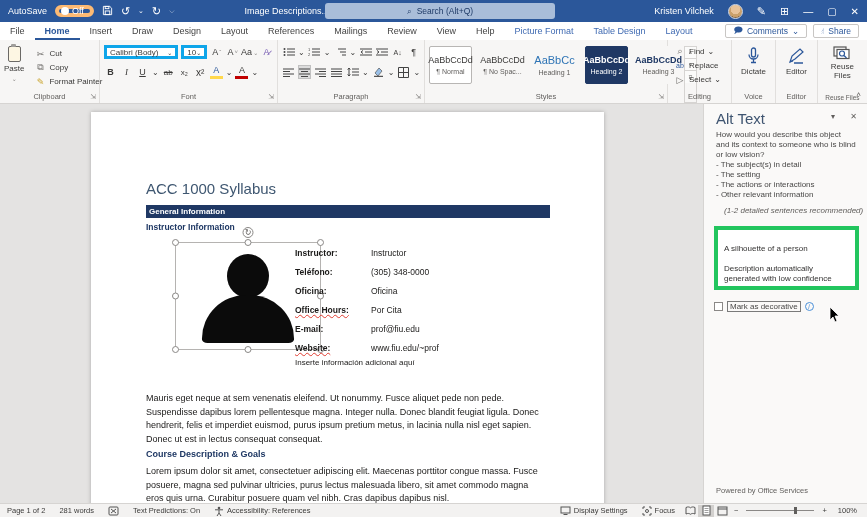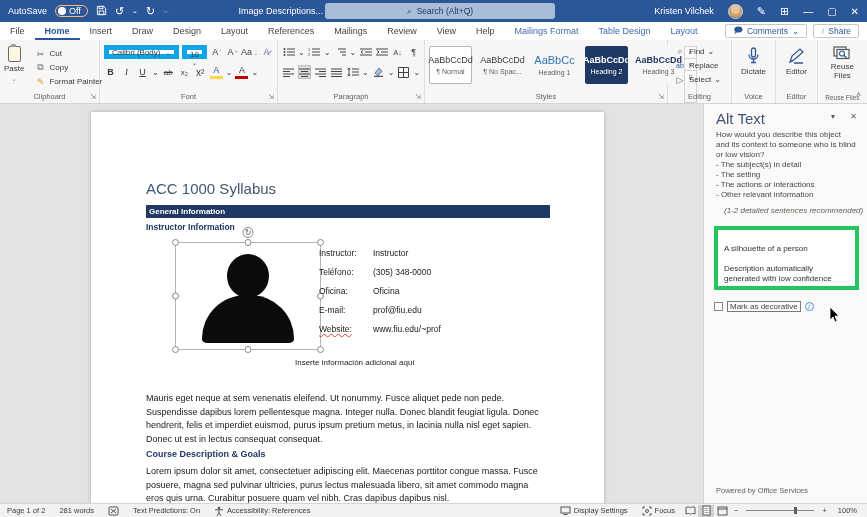--- a/index.html
+++ b/index.html
@@ -4,21 +4,21 @@
 <style>
   * { margin:0; padding:0; box-sizing:border-box; }
   html,body { width:867px; height:517px; overflow:hidden;
     font-family:"Liberation Sans","DejaVu Sans",sans-serif; }
   .app { position:relative; width:867px; height:517px; background:#e4e3e2; }
 
   
   .titlebar { position:absolute; top:0; left:0; right:0; height:22px; background:#2b579a;
     display:flex; align-items:center; color:#fff; font-size:9px; }
   .tb-left { display:flex; align-items:center; gap:8px; padding-left:8px; }
-  .toggle { display:flex; align-items:center; gap:3px; border:1px solid #fdba74; border-radius:8px;
+  .toggle { display:flex; align-items:center; gap:3px; border:4px solid #fdba74; border-radius:8px;
     padding:1px 6px 1px 2px; height:12px; }
   .knob { width:8px; height:8px; border-radius:50%; background:#fff; }
   .tb-ic { font-size:11px; line-height:1; cursor:default; }
   .tb-caret { font-size:7px; }
   .doc-title { margin-left:70px; display:flex; align-items:center; gap:20px; }
   .searchbox { position:absolute; left:325px; top:3px; width:230px; height:16px; background:#a9bdd9;
     border-radius:3px; color:#1e3a66; display:flex; align-items:center; justify-content:center; gap:5px; font-size:8.5px; }
   .tb-right { position:absolute; right:0; top:0; height:22px; display:flex; align-items:center; gap:14px; padding-right:8px; }
   .avatar { width:15px; height:15px; border-radius:50%;
     background:radial-gradient(circle at 50% 35%, #e8c39a 0 45%, #caa06a 46% 70%, #8a6a48 71%); border:1px solid #cfd9ea; }
@@ -40,21 +40,21 @@
   .group { position:relative; border-right:1px solid #e1dfdd; height:100%; padding-top:3px; }
   .glabel { position:absolute; bottom:2px; left:0; right:0; text-align:center; font-size:7.5px; color:#605e5c; }
   .launcher { position:absolute; bottom:2px; right:3px; font-size:7px; color:#8a8886; }
   .bigbtn { display:flex; flex-direction:column; align-items:center; justify-content:flex-start; gap:2px;
     padding:3px 4px; font-size:8px; }
   .ic-paste { width:13px; height:16px; border:1.5px solid #6b6966; border-radius:2px; background:#fdf6e3; position:relative; }
   .ic-paste:before { content:""; position:absolute; top:-3px; left:2.5px; width:5px; height:3px; background:#a09e9b; border-radius:1px; }
   .mini { display:flex; align-items:center; gap:3px; height:13px; white-space:nowrap; font-size:8px; }
   .mico { width:12px; text-align:center; font-size:9px; color:#6b6966; }
   .fontrow { display:flex; align-items:center; gap:3px; padding:2px 4px; }
-  .combo { border:5px solid #0ea5e9; background:#fff; height:14px; display:flex; align-items:center;
+  .combo { border:3px solid #0ea5e9; background:#fff; height:14px; display:flex; align-items:center;
     justify-content:space-between; padding:0 3px; font-size:8px; }
   .fbtn { min-width:13px; height:14px; display:flex; align-items:center; justify-content:center;
     font-size:9px; color:#3b3a39; }
   .fbtn .ud { font-size:6px; color:#8a8886; margin-left:1px; }
   .hl { border-bottom:3px solid #ffd84d; line-height:1; }
   .fc { border-bottom:3px solid #c00000; line-height:1; }
   .sel { background:#dcdcdc; border:1px solid #c0c0c0; }
   svg.li { display:block; }
 
   
@@ -89,21 +89,21 @@
   .img-sel { position:absolute; left:84px; top:130px; width:146px; height:108px; border:1px solid #b5b3b1; background:#fff; }
   .sil-head { position:absolute; left:50%; top:10%; transform:translateX(-50%); width:42px; height:44px; border-radius:50%; background:#0b0b0b; }
   .sil-body { position:absolute; left:50%; bottom:6%; transform:translateX(-50%); width:92px; height:48px; background:#0b0b0b;
     border-radius:48% 48% 6% 6% / 90% 90% 8% 8%; }
   .handle { position:absolute; width:7px; height:7px; border-radius:50%; background:#fff; border:1px solid #8a8886; }
   .rotate { position:absolute; left:50%; top:-16px; transform:translateX(-50%); width:11px; height:11px; border-radius:50%;
     border:1px solid #8a8886; background:#fff; color:#605e5c; font-size:8px; line-height:10px; text-align:center; }
 
   .info-tbl { position:absolute; left:204px; top:131px; font-size:8.5px; color:#1b1a19; }
   .irow { display:flex; height:19px; align-items:center; }
-  .ilab { width:54px; font-weight:normal;margin-left:24px; }
+  .ilab { width:76px; font-weight:bold; }
   .sq { text-decoration:underline; text-decoration-style:wavy; text-decoration-color:#e03c31; text-decoration-thickness:1px; }
   .inote { position:absolute; left:204px; top:246px; font-size:8px; color:#1b1a19; }
 
   .para { position:absolute; left:55px; width:400px; font-size:9px; line-height:13.5px; color:#1b1a19; text-align:left; }
   .h2 { position:absolute; left:55px; font-size:9px; font-weight:bold; color:#1f3864; }
 
   
   .panel { position:absolute; top:104px; right:0; width:164px; bottom:14px; background:#faf9f8;
     border-left:1px solid #d6d4d2; font-size:8px; color:#494847; }
   .p-title { position:absolute; left:12px; top:6px; font-size:15px; color:#3f5571; }
@@ -179,21 +179,21 @@
     <span class="tab active">Home</span>
     <span class="tab">Insert</span>
     <span class="tab">Draw</span>
     <span class="tab">Design</span>
     <span class="tab">Layout</span>
     <span class="tab">References</span>
     <span class="tab">Mailings</span>
     <span class="tab">Review</span>
     <span class="tab">View</span>
     <span class="tab">Help</span>
-    <span class="tab ctx">Mailings Format</span>
+    <span class="tab ctx">Picture Format</span>
     <span class="tab ctx">Table Design</span>
     <span class="tab ctx">Layout</span>
     <div class="tabrow-right">
       <span class="pillbtn">
         <span>🗩</span>
         <span>Comments</span>
         <span>⌄</span>
       </span>
       <span class="pillbtn">
         <span>🖞</span>
@@ -227,21 +227,21 @@
       <span class="glabel">Clipboard</span>
       <span class="launcher">⇲</span>
     </div>
 
     <div class="group" style="width:178px;">
       <div class="fontrow">
         <span class="combo" style="width:84px;">
             <span>Calibri (Body)</span>
             <span style="font-size:6px">⌄</span>
           </span>
-        <span class="combo" style="width:27px;flex-direction:column;">
+        <span class="combo" style="width:27px;">
             <span>10</span>
             <span style="font-size:6px">⌄</span>
           </span>
         <span class="fbtn">A<span class="ud">ˆ</span></span>
         <span class="fbtn">A<span class="ud">˅</span></span>
         <span class="fbtn">Aa<span class="ud">⌄</span></span>
         <span class="fbtn" style="color:#7a5fb5">A̷</span>
       </div>
       <div class="fontrow" style="padding-top:4px;">
         <span class="fbtn" style="font-weight:bold">B</span>
@@ -460,20 +460,24 @@
           </div>
         <div class="irow">
             <span class="ilab">Teléfono:</span>
             <span>(305) 348-0000</span>
           </div>
         <div class="irow">
             <span class="ilab">Oficina:</span>
             <span>Oficina</span>
           </div>
         <div class="irow">
+            <span class="ilab sq">Office Hours:</span>
+            <span>Por Cita</span>
+          </div>
+        <div class="irow">
             <span class="ilab">E-mail:</span>
             <span>prof@fiu.edu</span>
           </div>
         <div class="irow">
             <span class="ilab sq">Website:</span>
             <span>www.fiu.edu/~prof</span>
           </div>
       </div>
       <div class="inote">Inserte información adicional aquí</div>
 

